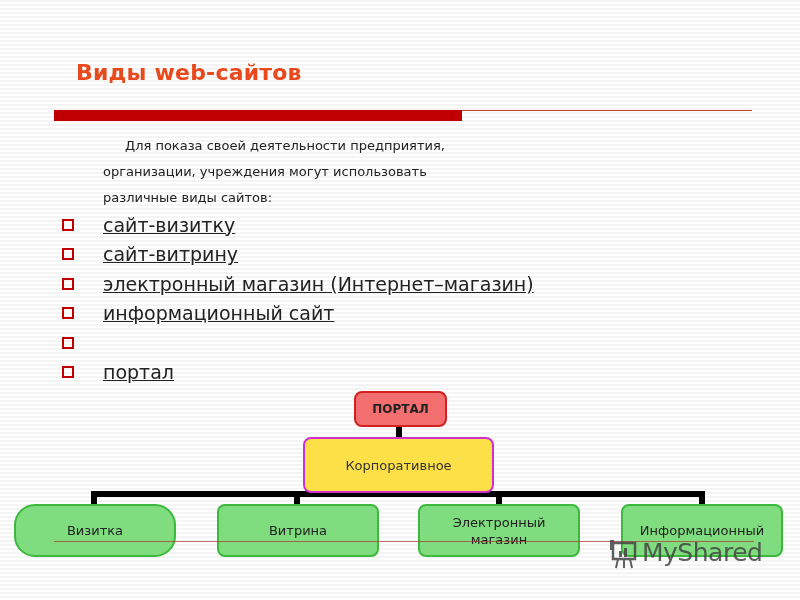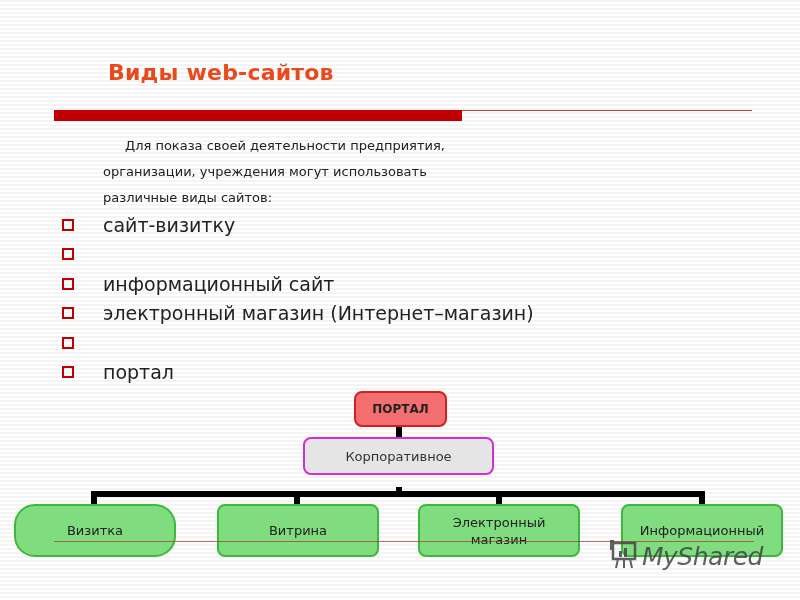--- a/index.html
+++ b/index.html
@@ -9,67 +9,66 @@
     background-color: #ffffff;
     background-image: repeating-linear-gradient(to bottom, #f4f4f4 0px, #f4f4f4 2px, #ffffff 2px, #ffffff 4px);
     font-family: "DejaVu Sans", sans-serif;
     color: #222;
   }
   .title {
     position: absolute; left: 76px; top: 60px;
     font-family: "DejaVu Sans", sans-serif;
     font-weight: bold; font-size: 22px; color: #e8491d;
     letter-spacing: 0.2px;
-    margin-left: 32px;
   }
   .bar-thick {
     position: absolute; left: 54px; top: 110px; width: 408px; height: 11px;
     background: #c00000;
   }
   .bar-thin {
     position: absolute; left: 462px; top: 110px; width: 290px; height: 1px;
     background: #c04040;
   }
   .intro {
     position: absolute; left: 103px; top: 133px; width: 600px;
     font-size: 13px; line-height: 26px; color: #222;
   }
   .intro .first { display: block; text-indent: 22px; }
   .list {
-    position: absolute; left: 62px; top: 210px; list-style: none;
+    position: absolute; left: 62px; top: 210px; list-style: none; text-decoration: underline;
   }
   .list li {
     display: flex; align-items: center; height: 29.5px;
     font-size: 19px; color: #222;
   }
   .bullet {
     display: inline-block; width: 12px; height: 12px;
     border: 2px solid #c00000; margin-right: 29px; flex: none;
   }
   .node {
     position: absolute; display: flex; align-items: center; justify-content: center;
     text-align: center; border-radius: 8px; font-size: 13px; line-height: 17px;
   }
   .node.portal {
     left: 354px; top: 391px; width: 93px; height: 36px;
     background: #f36e6e; border: 2px solid #d02020;
     font-weight: bold; font-size: 12px; color: #222;
   }
   .node.corp {
-    left: 303px; top: 437px; width: 191px; height: 38px;
-    background: #e5e5e5; border: 2px solid #d030d0; color: #333;
+    left: 303px; top: 437px; width: 191px; height: 56px;
+    background: #fde047; border: 2px solid #d030d0; color: #333;
   }
   .node.leaf {
     top: 504px; width: 162px; height: 53px;
     background: #7fdc7f; border: 2px solid #3cb83c; color: #222;
   }
   .line { position: absolute; background: #000; }
   .watermark {
     position: absolute; left: 608px; top: 538px;
-    display: flex; align-items: center; color: #444; opacity: 0.85; font-style: italic;
+    display: flex; color: #444; opacity: 0.85;
   }
   .watermark .wm-text { font-size: 25px; letter-spacing: -0.5px; margin-left: 4px; }
   .redline {
     position: absolute; left: 54px; top: 541px; width: 700px; height: 1px;
     background: #b03030; opacity: 0.7;
   }
 </style>
 </head>
 <body>
 
@@ -83,28 +82,29 @@
   <span style="display:block">различные виды сайтов:</span>
 </div>
 
 <ul class="list">
   <li>
       <span class="bullet"></span>
       <span>сайт-визитку</span>
     </li>
   <li>
       <span class="bullet"></span>
+      <span>сайт-витрину</span>
+    </li>
+  <li>
+      <span class="bullet"></span>
+      <span>электронный магазин (Интернет–магазин)</span>
     </li>
   <li>
       <span class="bullet"></span>
       <span>информационный сайт</span>
-    </li>
-  <li>
-      <span class="bullet"></span>
-      <span>электронный магазин (Интернет–магазин)</span>
     </li>
   <li>
       <span class="bullet"></span>
     </li>
   <li>
       <span class="bullet"></span>
       <span>портал</span>
     </li>
 </ul>
 

